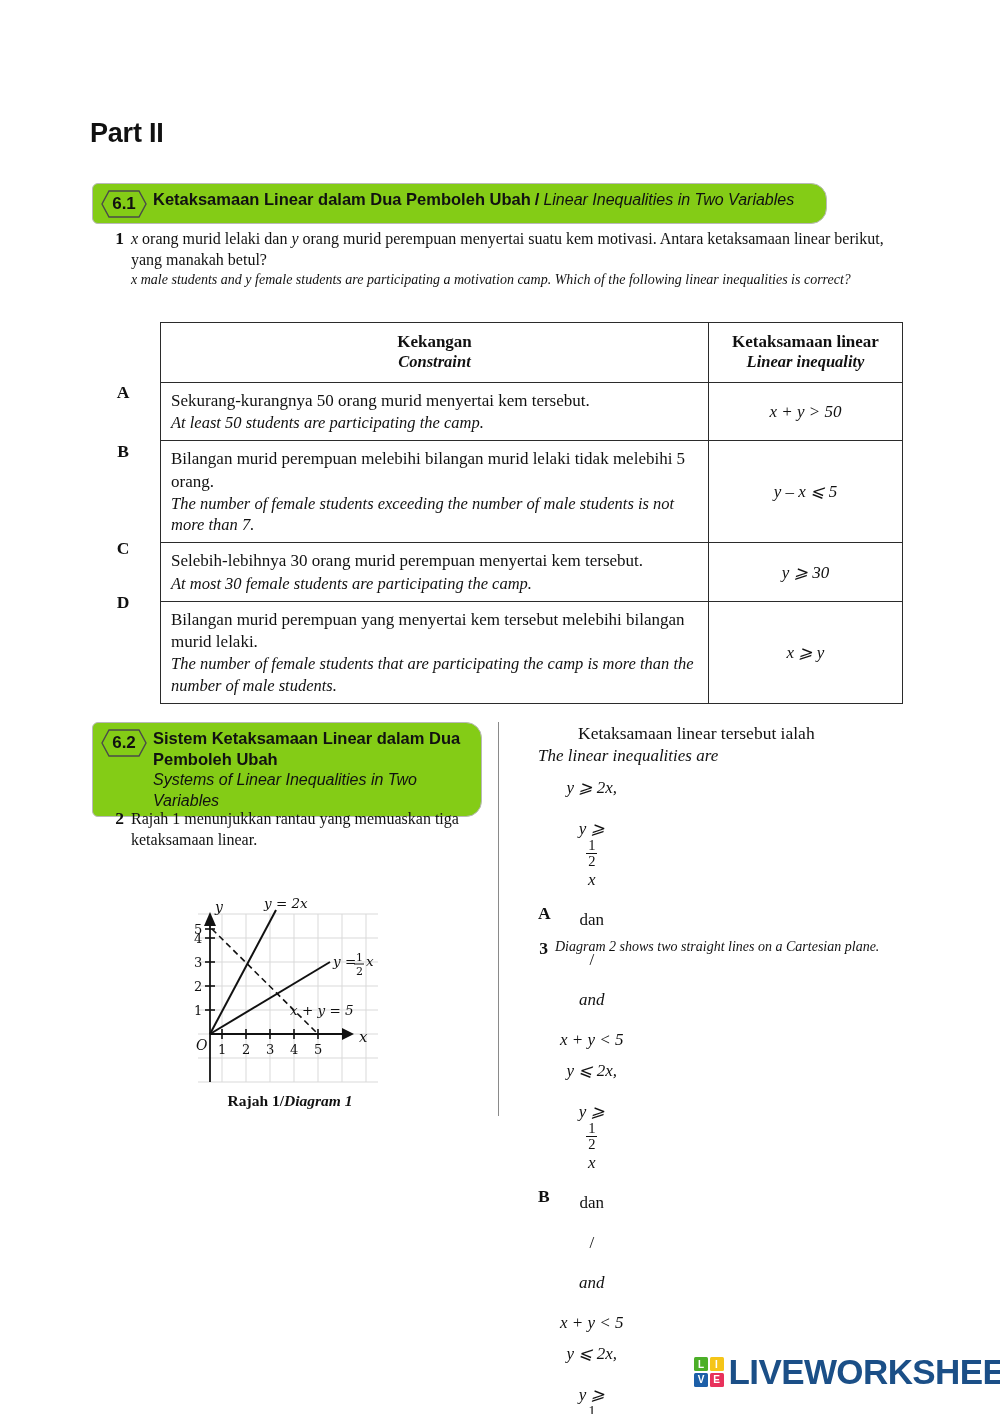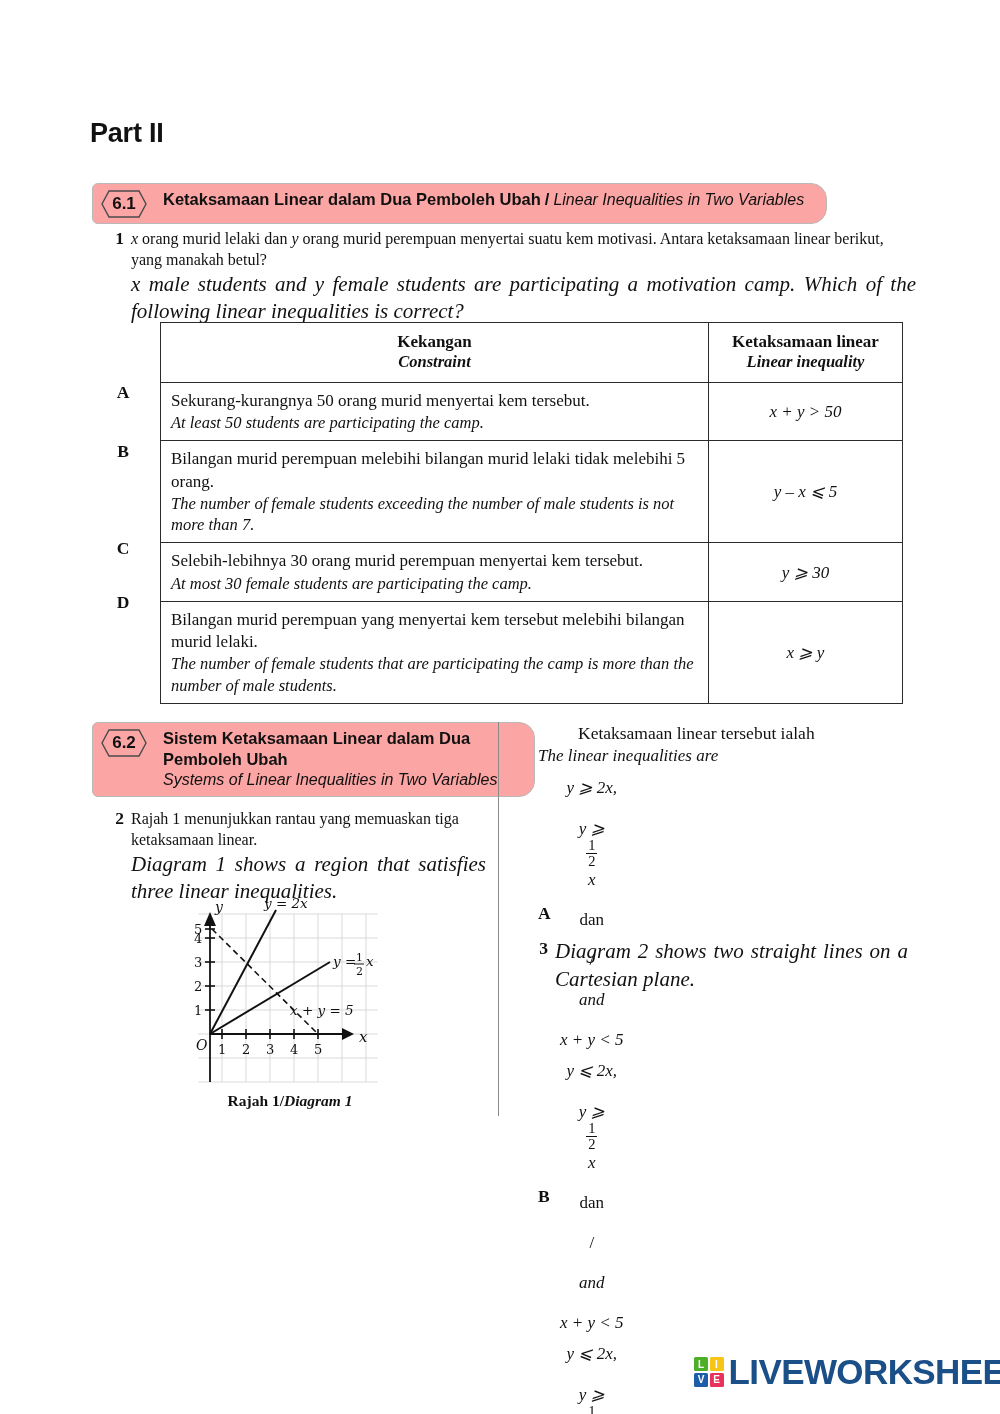--- a/index.html
+++ b/index.html
@@ -27,21 +27,21 @@
     letter-spacing: -0.2px;
     color: #111;
   }
 
   
   .section-banner {
     position: absolute;
     box-sizing: border-box;
     border: 1px solid #b9b9b9;
     border-radius: 6px 16px 16px 6px;
-    background: #fca5a5;
+    background: #84cc16;
     display: flex;
     align-items: flex-start;
     padding: 5px 10px 5px 8px;
   }
   .sec-hex {
     position: relative;
     width: 46px;
     height: 28px;
     flex: 0 0 46px;
     margin-top: 1px;
@@ -51,21 +51,21 @@
     position: absolute;
     left: 0; top: 0;
     width: 46px; height: 28px;
     display: flex; align-items: center; justify-content: center;
     font-family: "Liberation Sans", sans-serif;
     font-weight: bold;
     font-size: 17px;
     color: #111;
   }
   .sec-text {
-    margin-left: 16px;
+    margin-left: 6px;
     line-height: 1.24;
   }
   .sec-ms {
     font-family: "Liberation Sans", sans-serif;
     font-weight: bold;
     font-size: 16.5px;
     color: #111;
   }
   .sec-sep {
     font-family: "Liberation Sans", sans-serif;
@@ -73,21 +73,21 @@
     font-size: 16.5px;
   }
   .sec-en {
     font-family: "Liberation Sans", sans-serif;
     font-style: italic;
     font-size: 16px;
     color: #111;
   }
 
   #banner-61 { left: 92px; top: 183px; width: 735px; }
-  #banner-62 { left: 92px; top: 722px; width: 443px; border-radius: 6px 16px 16px 6px; }
+  #banner-62 { left: 92px; top: 722px; width: 390px; border-radius: 6px 16px 16px 6px; }
   #banner-62 .sec-text { line-height: 1.28; }
 
   
   #q1-block {
     position: absolute;
     left: 104px;
     top: 228px;
     width: 812px;
   }
   .qnum {
@@ -101,21 +101,21 @@
     font-size: 17.5px;
   }
   .qbody {
     margin-left: 27px;
   }
   .q-ms {
     font-size: 16px;
     line-height: 1.33;
   }
   .q-en {
-    font-size: 21px;
+    font-size: 14px;
     font-style: italic;
     line-height: 1.33;
     text-align: justify;
   }
   .mathvar { font-style: italic; }
 
   
   #q1-table-wrap {
     position: absolute;
     left: 160px;
@@ -405,21 +405,20 @@
     <div class="sec-en">Systems of Linear Inequalities in Two Variables</div>
   </div>
 </div>
 
 <div id="col-divider"></div>
 
 <div id="q2-block">
   <div class="qnum">2</div>
   <div class="qbody">
     <div class="q-ms">Rajah 1 menunjukkan rantau yang memuaskan tiga ketaksamaan linear.</div>
-    <div class="q-en">Diagram 1 shows a region that satisfies three linear inequalities.</div>
   </div>
 </div>
 
 <div id="graph-wrap">
   <svg width="200" height="195" viewBox="0 0 200 195">
 
     <g stroke="#d9d9d9" stroke-width="1">
       <line x1="8" y1="18" x2="188" y2="18"></line>
       <line x1="8" y1="42" x2="188" y2="42"></line>
       <line x1="8" y1="66" x2="188" y2="66"></line>

